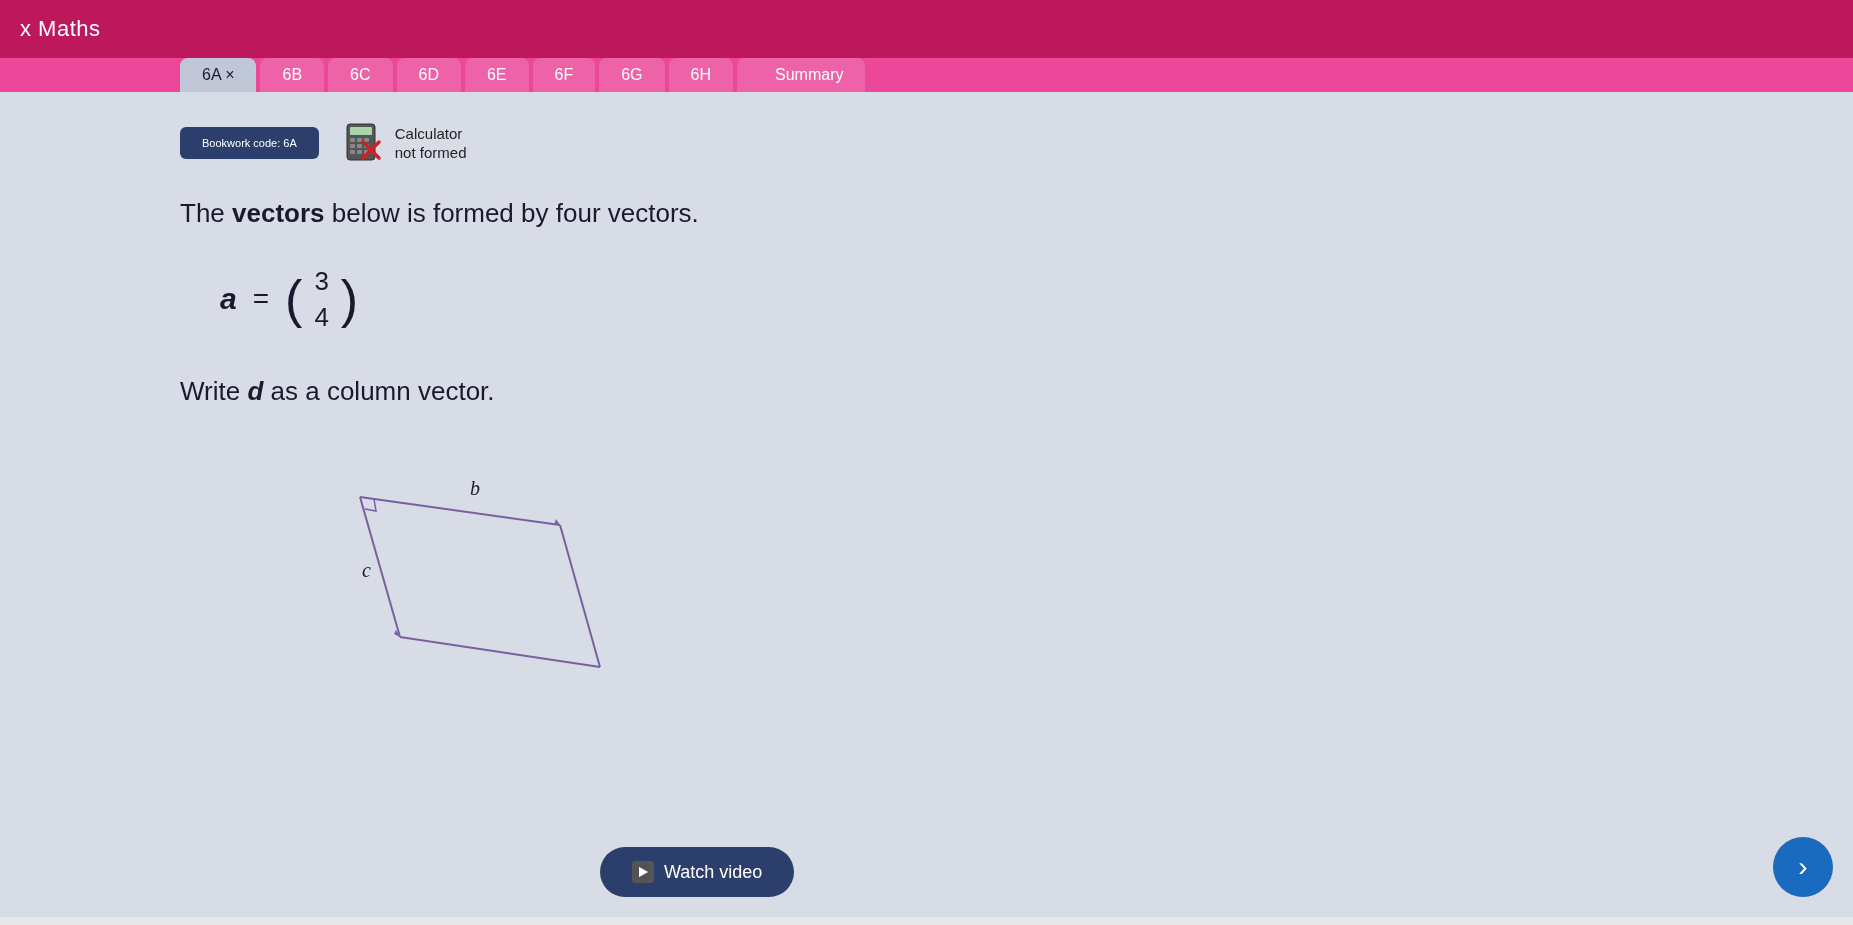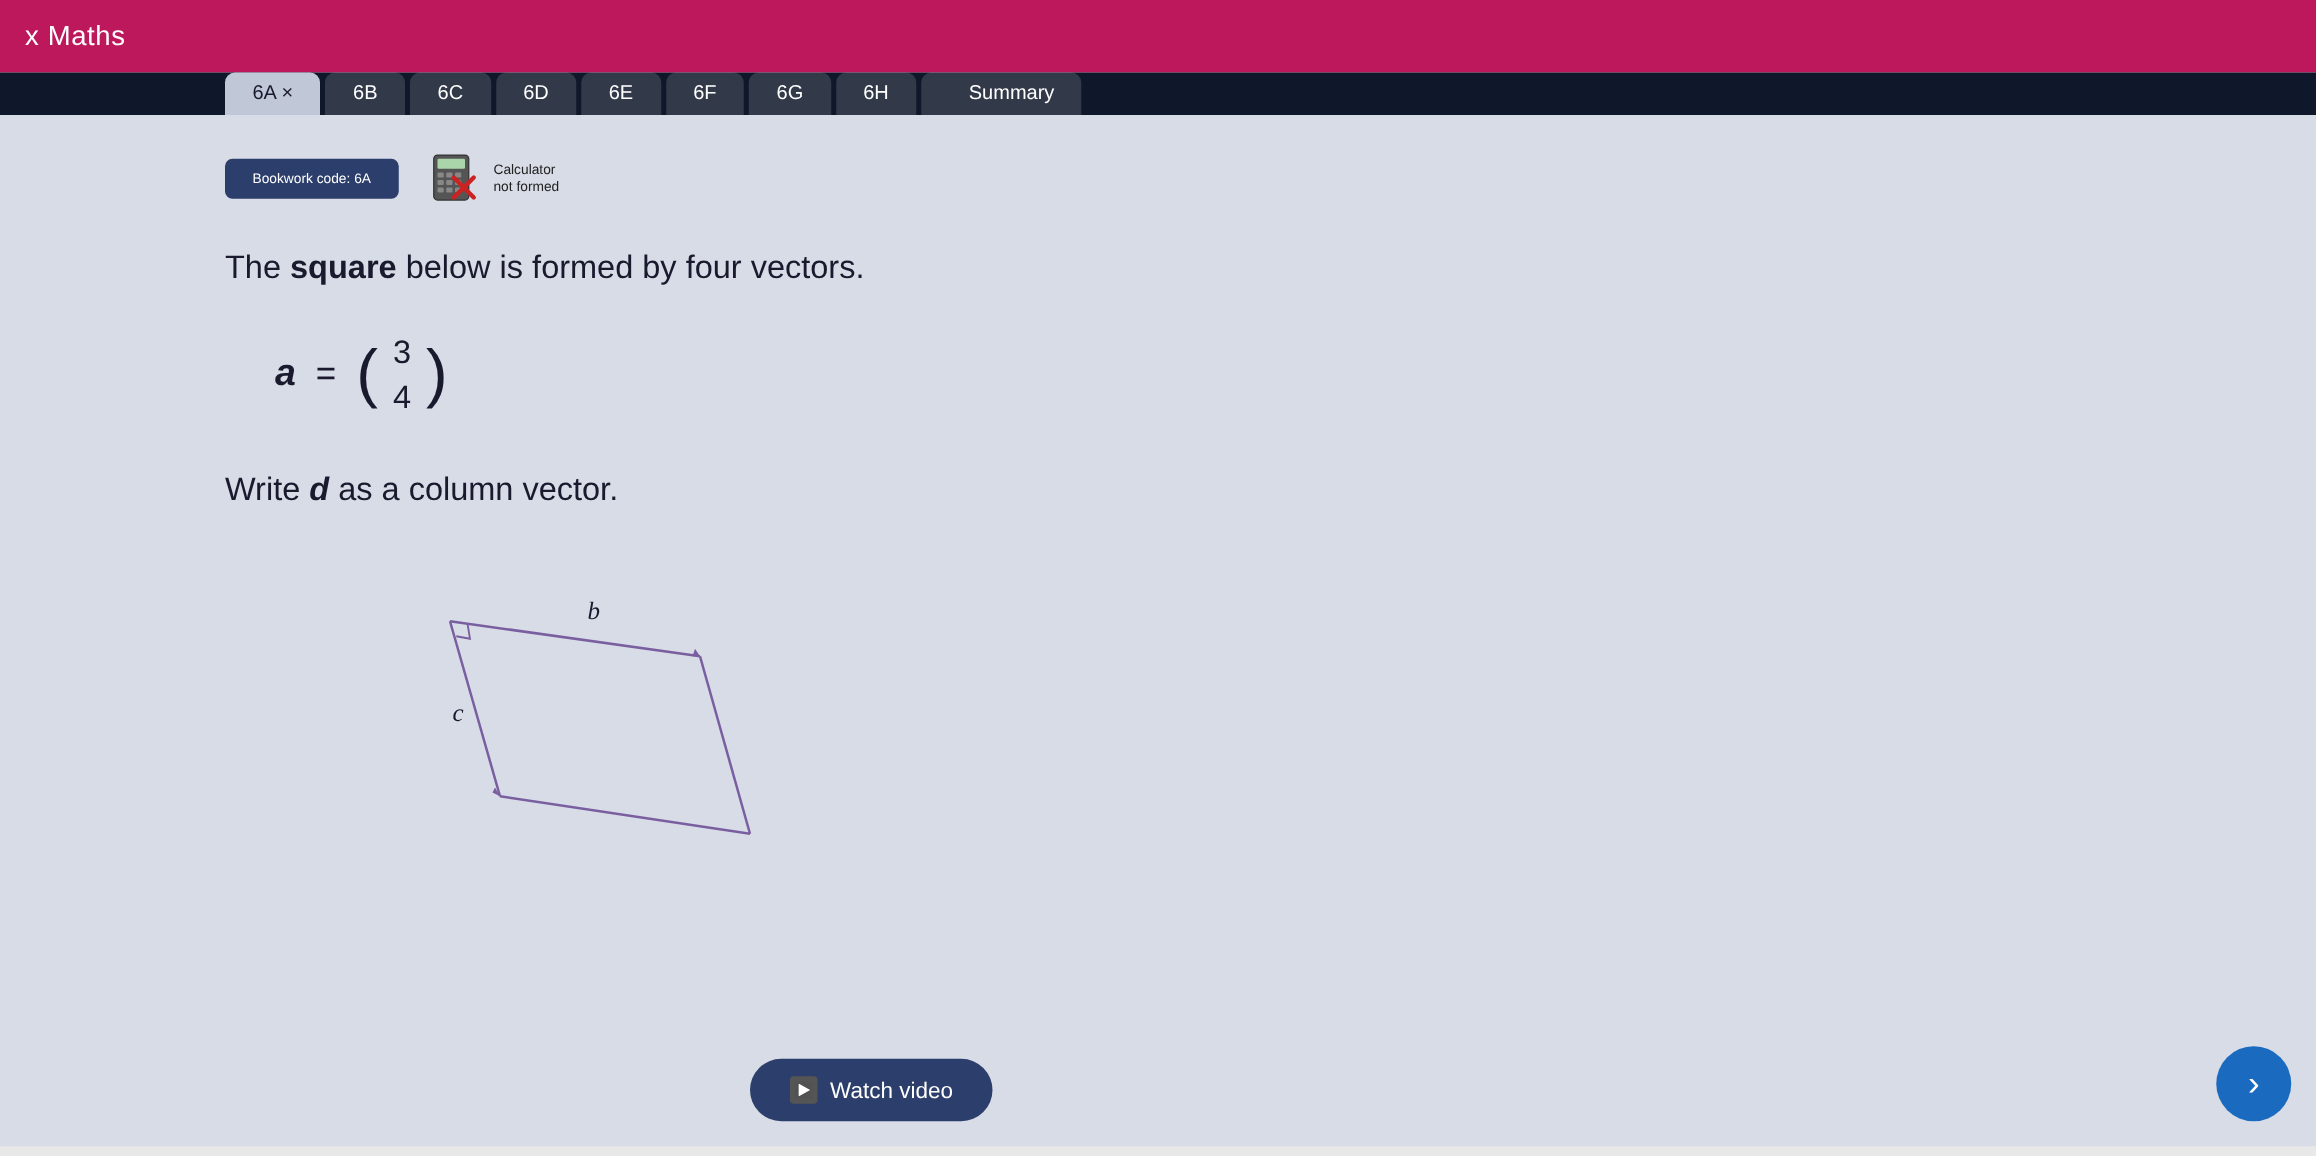--- a/index.html
+++ b/index.html
@@ -25,21 +25,21 @@
 
     .header-title {
       color: white;
       font-size: 22px;
       font-weight: 500;
       letter-spacing: 0.5px;
     }
 
     
     .tab-bar {
-      background: #0f172a;
+      background: #ec4899;
       width: 100%;
       display: flex;
       align-items: flex-end;
       padding: 0 160px 0 180px;
       gap: 4px;
       padding-bottom: 0;
     }
 
     .tab {
       padding: 8px 22px;
@@ -104,21 +104,21 @@
     }
 
     .calc-svg {
       width: 42px;
       height: 42px;
     }
 
     .calculator-text {
       display: flex;
       flex-direction: column;
-      font-size: 11px;
+      font-size: 15px;
       color: #222;
       line-height: 1.3;
     }
 
     
     .question-text {
       font-size: 26px;
       color: #1a1a2e;
       margin-bottom: 30px;
       line-height: 1.5;
@@ -284,21 +284,21 @@
         </svg>
       </div>
       <div class="calculator-text">
         <span>Calculator</span>
         <span>not formed</span>
       </div>
     </div>
   </div>
 
   <div class="question-text">
-    The <strong>square</strong> below is formed by four vectors.
+    The <strong>vectors</strong> below is formed by four vectors.
   </div>
 
   <div class="vector-display">
     <span class="vector-bold">a</span>
     <span style="font-size:28px; margin: 0 4px;">=</span>
     <span class="vector-paren">(</span>
     <div class="vector-numbers">
       <span>3</span>
       <span>4</span>
     </div>

